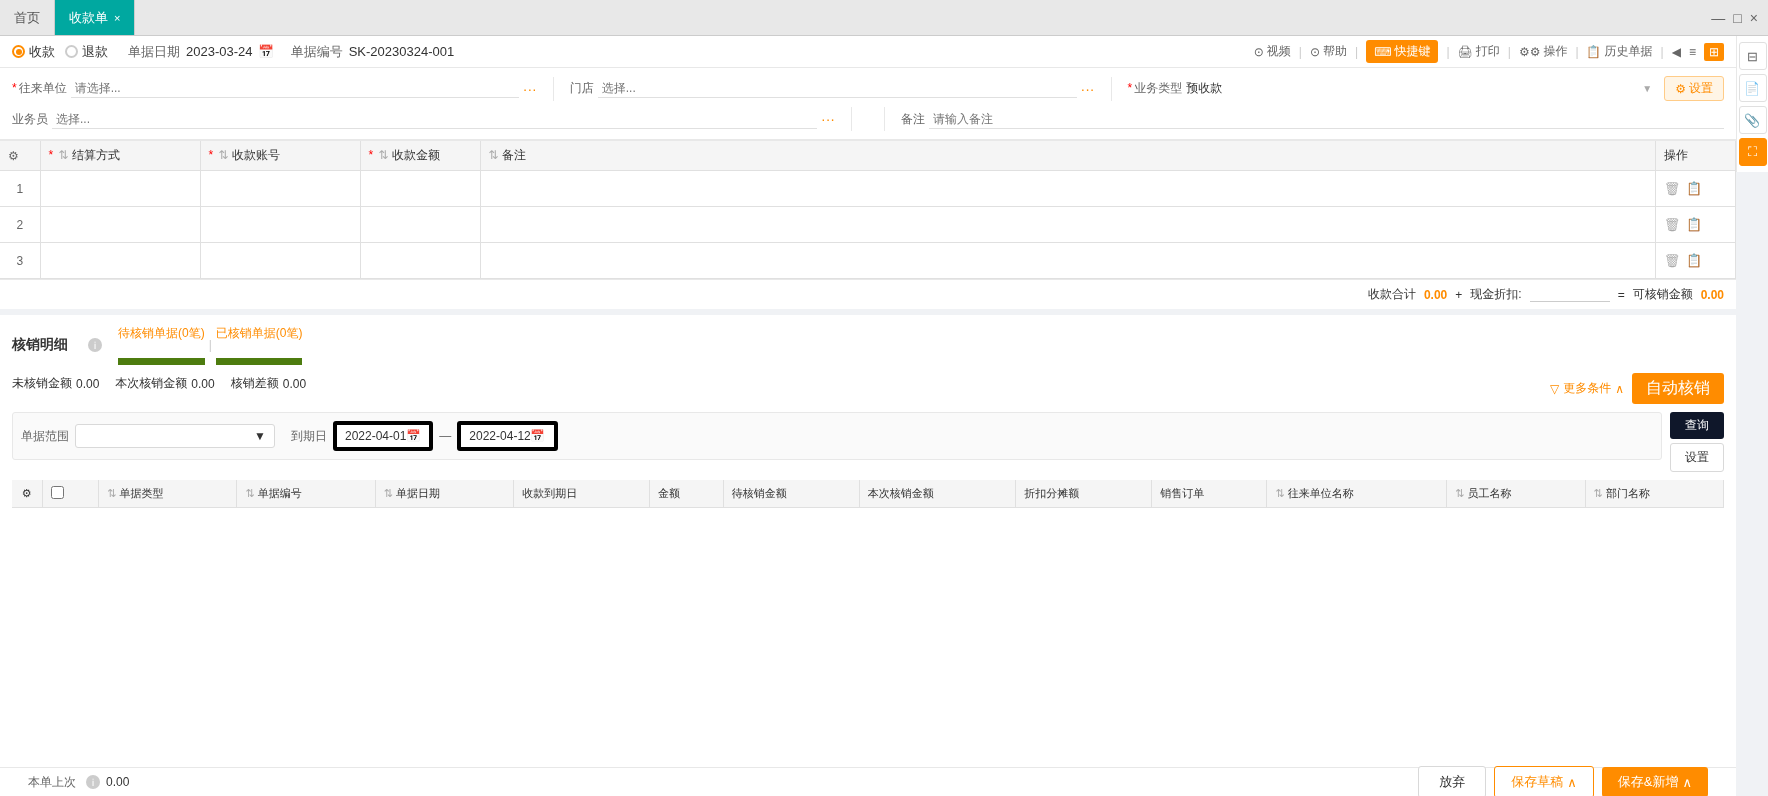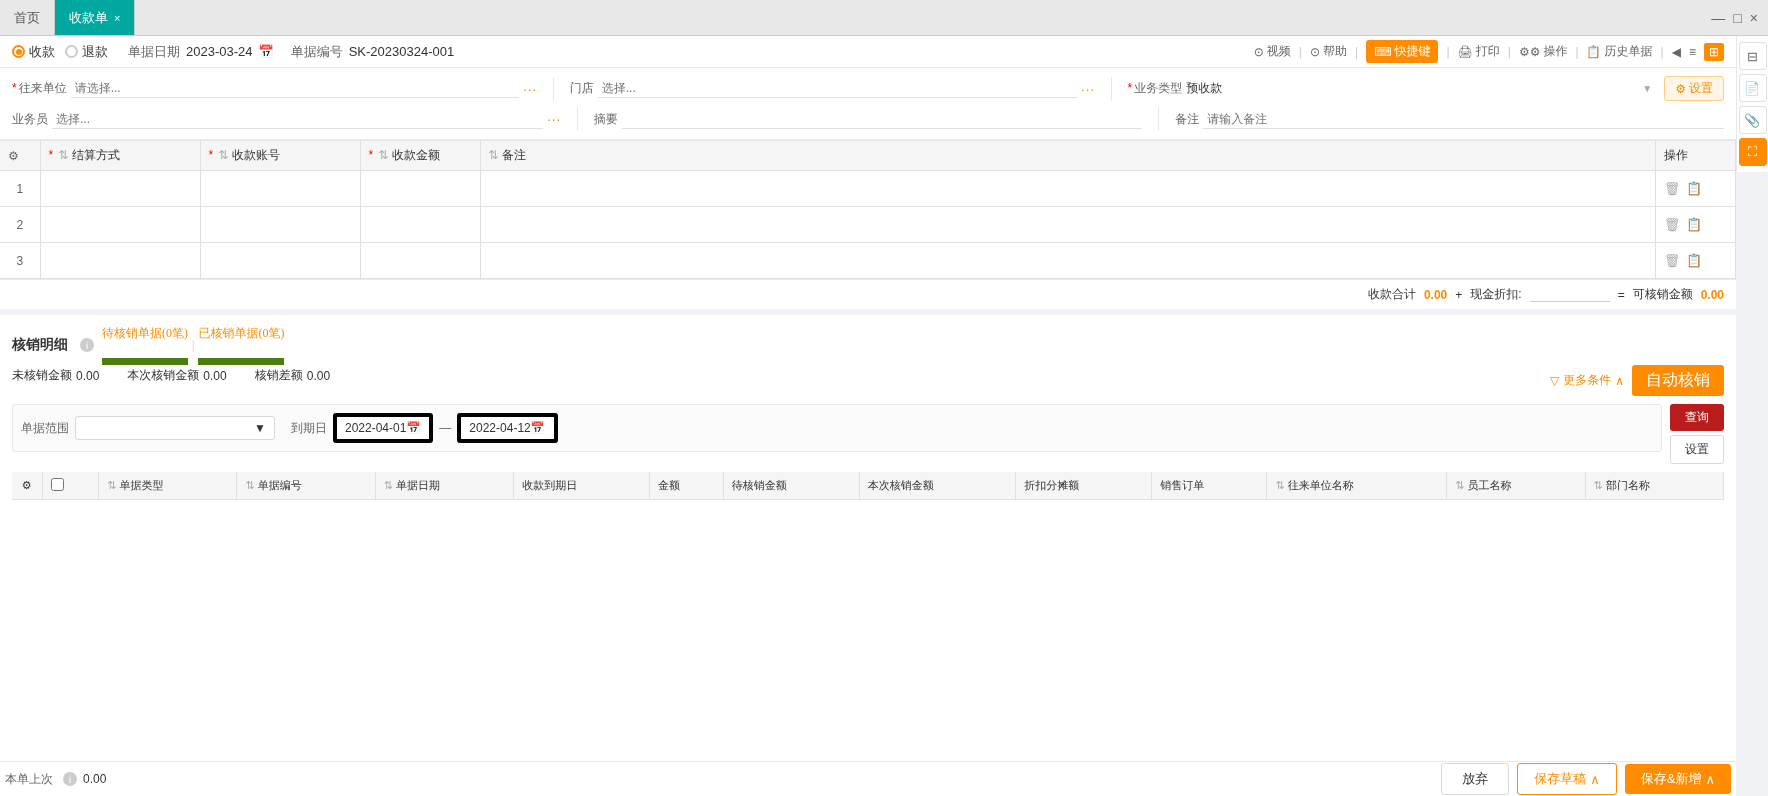--- a/index.html
+++ b/index.html
@@ -68,48 +68,48 @@
 
     
     .summary-bar {
       display: flex; align-items: center; justify-content: flex-end; padding: 6px 12px; background: #fff; border-top: 1px solid #e8e8e8; font-size: 12px; gap: 8px; color: #333;
     }
     .summary-input { border: none; border-bottom: 1px solid #ccc; width: 80px; text-align: right; outline: none; font-size: 12px; }
     .summary-value { color: #ff8c00; font-weight: 600; }
 
     
     .reconcile-section { background: #fff; border-top: 6px solid #f0f2f5; padding: 10px 12px; flex: 1; overflow: auto; display: flex; flex-direction: column; }
-    .reconcile-header { display: flex; align-items: center; gap: 8px; margin-bottom: 0; font-family: Liberation Serif, serif; }
+    .reconcile-header { display: flex; align-items: center; gap: 16px; margin-bottom: 8px; }
     .section-title { font-size: 14px; font-weight: 600; color: #333; }
     .reconcile-tabs { display: flex; align-items: center; gap: 4px; }
     .rec-tab { color: #ff8c00; cursor: pointer; font-size: 12px; border-bottom: 7px solid #4d7c0f; padding-bottom: 16px; }
     .rec-tab-sep { color: #ccc; }
-    .stats-row { display: flex; align-items: center; gap: 28px; font-size: 12px; color: #333; margin-bottom: 10px; }
+    .stats-row { display: flex; align-items: center; gap: 16px; font-size: 12px; color: #333; margin-bottom: 10px; }
     .stat-item { display: flex; align-items: center; gap: 4px; }
     .stat-value { font-weight: 500; }
     .more-conditions { display: flex; align-items: center; gap: 4px; color: #ff8c00; cursor: pointer; font-size: 12px; }
     .auto-reconcile-btn {
       background: #ff8c00; color: #fff; border: none; padding: 5px 14px; border-radius: 3px; cursor: pointer; font-size: 16px;
     }
     .filter-row { display: flex; align-items: center; gap: 16px; margin-bottom: 10px; padding: 8px; background: #fafafa; border: 1px solid #e8e8e8; border-radius: 3px; }
     .filter-field { display: flex; align-items: center; gap: 6px; }
     .filter-label { color: #666; font-size: 12px; white-space: nowrap; }
     .filter-select { border: 1px solid #d9d9d9; border-radius: 3px; padding: 4px 8px; font-size: 12px; background: #fff; width: 160px; display: flex; align-items: center; justify-content: space-between; cursor: pointer; }
     .filter-date { border: 4px solid #000000; border-radius: 3px; padding: 4px 8px; font-size: 12px; background: #fff; display: flex; align-items: center; }
     .date-sep { color: #666; }
-    .query-btn { background: #b91c1c; color: #fff; border: none; padding: 5px 14px; border-radius: 3px; cursor: pointer; font-size: 12px; }
+    .query-btn { background: #0f172a; color: #fff; border: none; padding: 5px 14px; border-radius: 3px; cursor: pointer; font-size: 12px; }
     .set-btn { background: #fff; color: #333; border: 1px solid #d9d9d9; padding: 5px 14px; border-radius: 3px; cursor: pointer; font-size: 12px; }
 
     
     .rec-table th { background: #f5f5f5; font-weight: normal; font-size: 11px; }
     .checkbox-cell { width: 30px; text-align: center; }
 
     
     .bottom-bar {
-      display: flex; align-items: center; padding: 8px 5px; background: #fff; border-top: 1px solid #e8e8e8; height: 35px;
+      display: flex; align-items: center; padding: 8px 28px; background: #fff; border-top: 1px solid #e8e8e8; height: 29px;
     }
     .bottom-left { display: flex; align-items: center; gap: 6px; font-size: 12px; color: #666; }
     .bottom-value { color: #333; font-weight: 500; }
     .bottom-right { margin-left: auto; display: flex; align-items: center; gap: 8px; }
     .btn-discard { background: #fff; color: #333; border: 1px solid #d9d9d9; padding: 6px 20px; border-radius: 3px; cursor: pointer; font-size: 13px; }
     .btn-save-draft { background: #fff; color: #ff8c00; border: 1px solid #ff8c00; padding: 6px 16px; border-radius: 3px; cursor: pointer; font-size: 13px; display: flex; align-items: center; gap: 4px; }
     .btn-save-new { background: #ff8c00; color: #fff; border: none; padding: 6px 16px; border-radius: 3px; cursor: pointer; font-size: 13px; display: flex; align-items: center; gap: 4px; }
 
     
     .right-sidebar {
@@ -212,24 +212,20 @@
         </div>
       </div>
 
       <div class="form-row" style="margin-bottom:0;">
         <div class="form-field" style="flex:2;">
           <span class="field-label">业务员</span>
           <input class="field-input" type="text" style="width: 240px;" placeholder="选择...">
           <span class="field-more">···</span>
         </div>
         <div class="field-divider"></div>
-        <div class="form-field" style="flex:2;">
-          <span class="field-label">摘要</span>
-          <input class="field-input" type="text" style="width: 360px;">
-        </div>
         <div class="field-divider"></div>
         <div class="form-field" style="flex:2;">
           <span class="field-label">备注</span>
           <input class="field-input" type="text" style="width: 240px;" placeholder="请输入备注">
         </div>
       </div>
     </div>
 
     <div class="table-section">
       <table>

